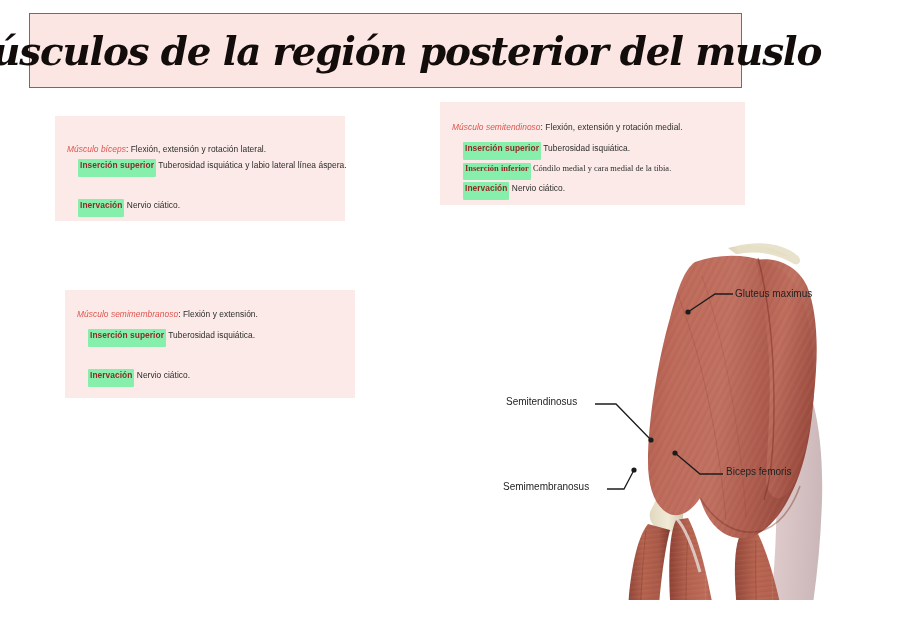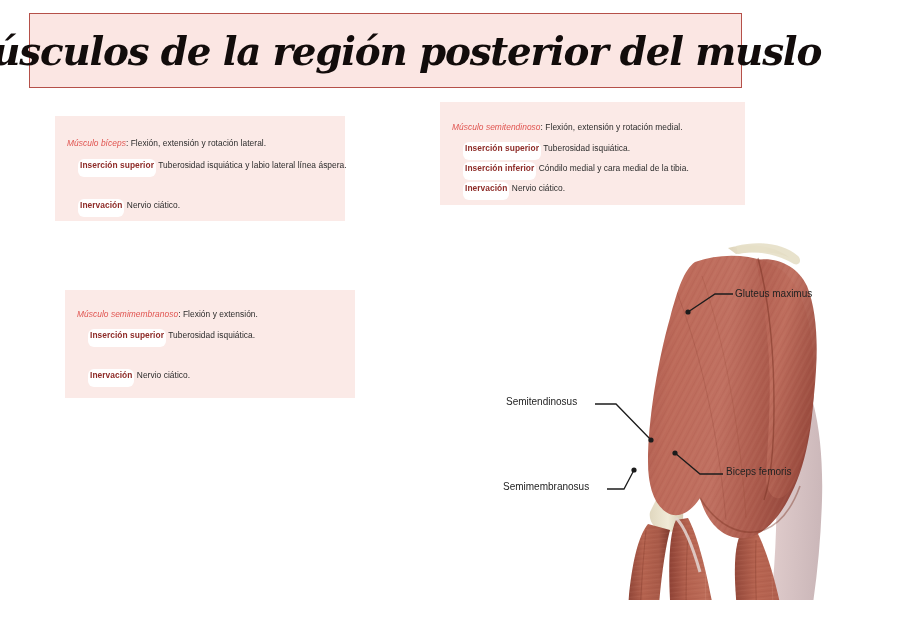--- a/index.html
+++ b/index.html
@@ -56,48 +56,48 @@
     font-size: 8.4px;
     color: #2b2b2b;
     line-height: 1.15;
     white-space: nowrap;
     letter-spacing: 0.05px;
   }
   .note-title-line {
     position: absolute;
     left: 12px;
   }
-  #card-biceps   .note-title-line { top: 23px; text-align: right; }
+  #card-biceps   .note-title-line { top: 29px; text-align: right; }
   #card-semitend .note-title-line { top: 21px; }
   #card-semimemb .note-title-line { top: 20px; }
 
   .muscle-name {
     color: #e0534f;
     font-style: italic;
   }
   .note-sub {
     position: absolute;
     left: 23px;
   }
   #card-biceps   .sub1 { top: 45px; }
   #card-biceps   .sub2 { top: 65px; }
   #card-biceps   .sub3 { top: 85px; }
   #card-semitend .sub1 { top: 42px; }
-  #card-semitend .sub2 { top: 62px; }
+  #card-semitend .sub2 { top: 62px; font-family: Liberation Serif, serif; }
   #card-semitend .sub3 { top: 82px; }
   #card-semimemb .sub1 { top: 41px; }
   #card-semimemb .sub2 { top: 61px; }
   #card-semimemb .sub3 { top: 81px; }
 
   .hl {
-    background: #ffffff;
+    background: #86efac;
     color: #8e2c28;
     font-weight: bold;
     padding: 1px 2px 7px 2px;
-    border-radius: 6px;
+    border-radius: 1px;
   }
   .note-body { color: #2b2b2b; }
 
   
   #anatomy {
     position: absolute;
     left: 560px;
     top: 200px;
     width: 345px;
     height: 400px;

